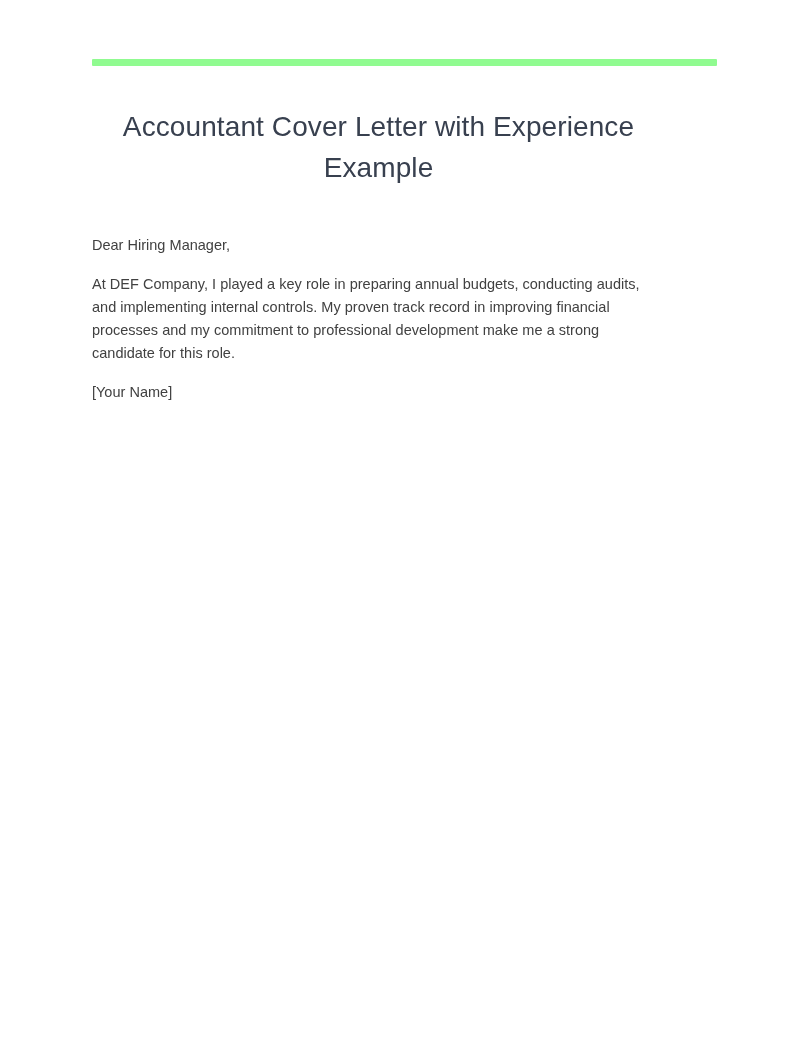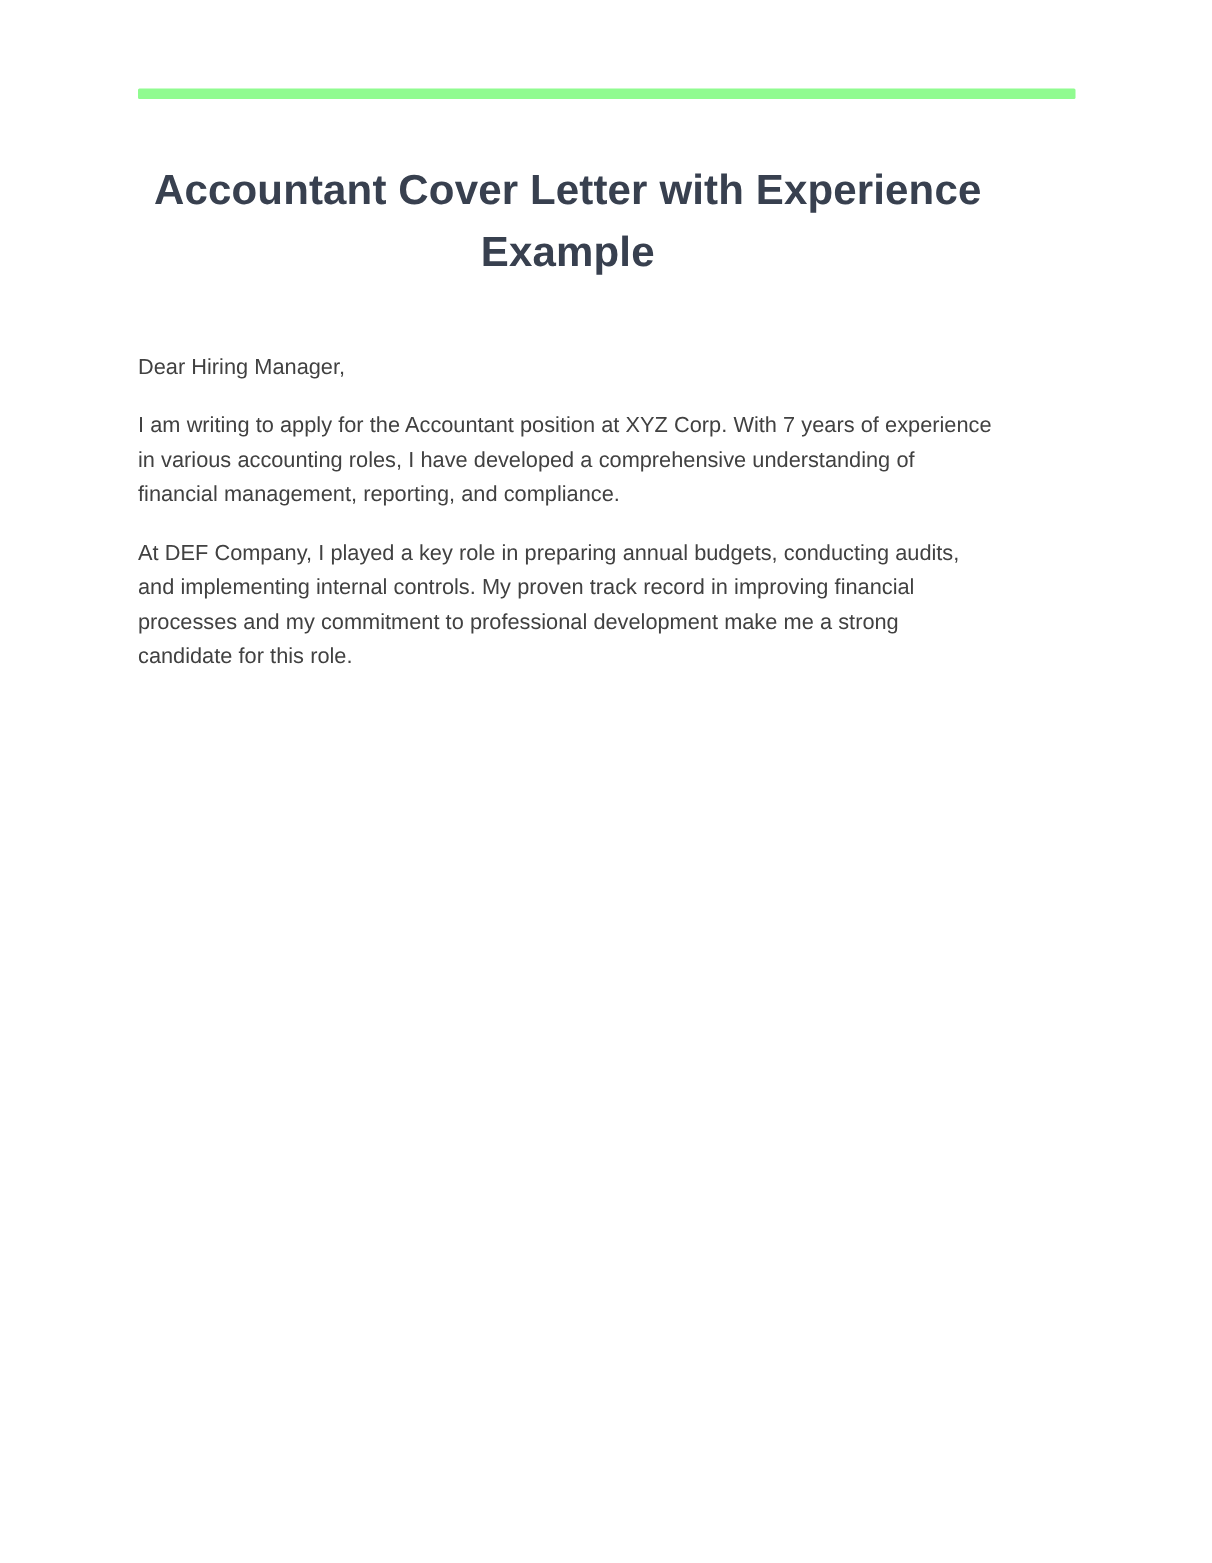--- a/index.html
+++ b/index.html
@@ -43,21 +43,21 @@
 
   
   .doc-title {
     margin: 0;
     padding: 0;
     width: 573px;
     margin-top: 40px;
     font-family: "Liberation Sans", sans-serif;
     font-size: 28px;
     line-height: 41px;
-    font-weight: 700;
+    font-weight: 400;
     color: #38404f;
     text-align: center;
     letter-spacing: 0.1px;
   }
 
   
   .letter-body {
     width: 573px;
     margin-top: 46px;
   }
@@ -84,24 +84,24 @@
   <div id="content">
 
     <div class="accent-rule"></div>
 
     <h1 class="doc-title">Accountant Cover Letter with Experience Example</h1>
 
     <div class="letter-body">
 
       <p class="letter-paragraph">Dear Hiring Manager,</p>
 
-      <p class="letter-paragraph">I am writing to apply for the Accountant position at XYZ Corp. With 7 years of experience in various accounting roles, I have developed a comprehensive understanding of financial management, reporting, and compliance.</p>
 
       <p class="letter-paragraph">At DEF Company, I played a key role in preparing annual budgets, conducting audits, and implementing internal controls. My proven track record in improving financial processes and my commitment to professional development make me a strong candidate for this role.</p>
 
 
 
+      <p class="letter-paragraph">[Your Name]</p>
 
     </div>
 
   </div>
 
 </div>
 
 </body></html>

